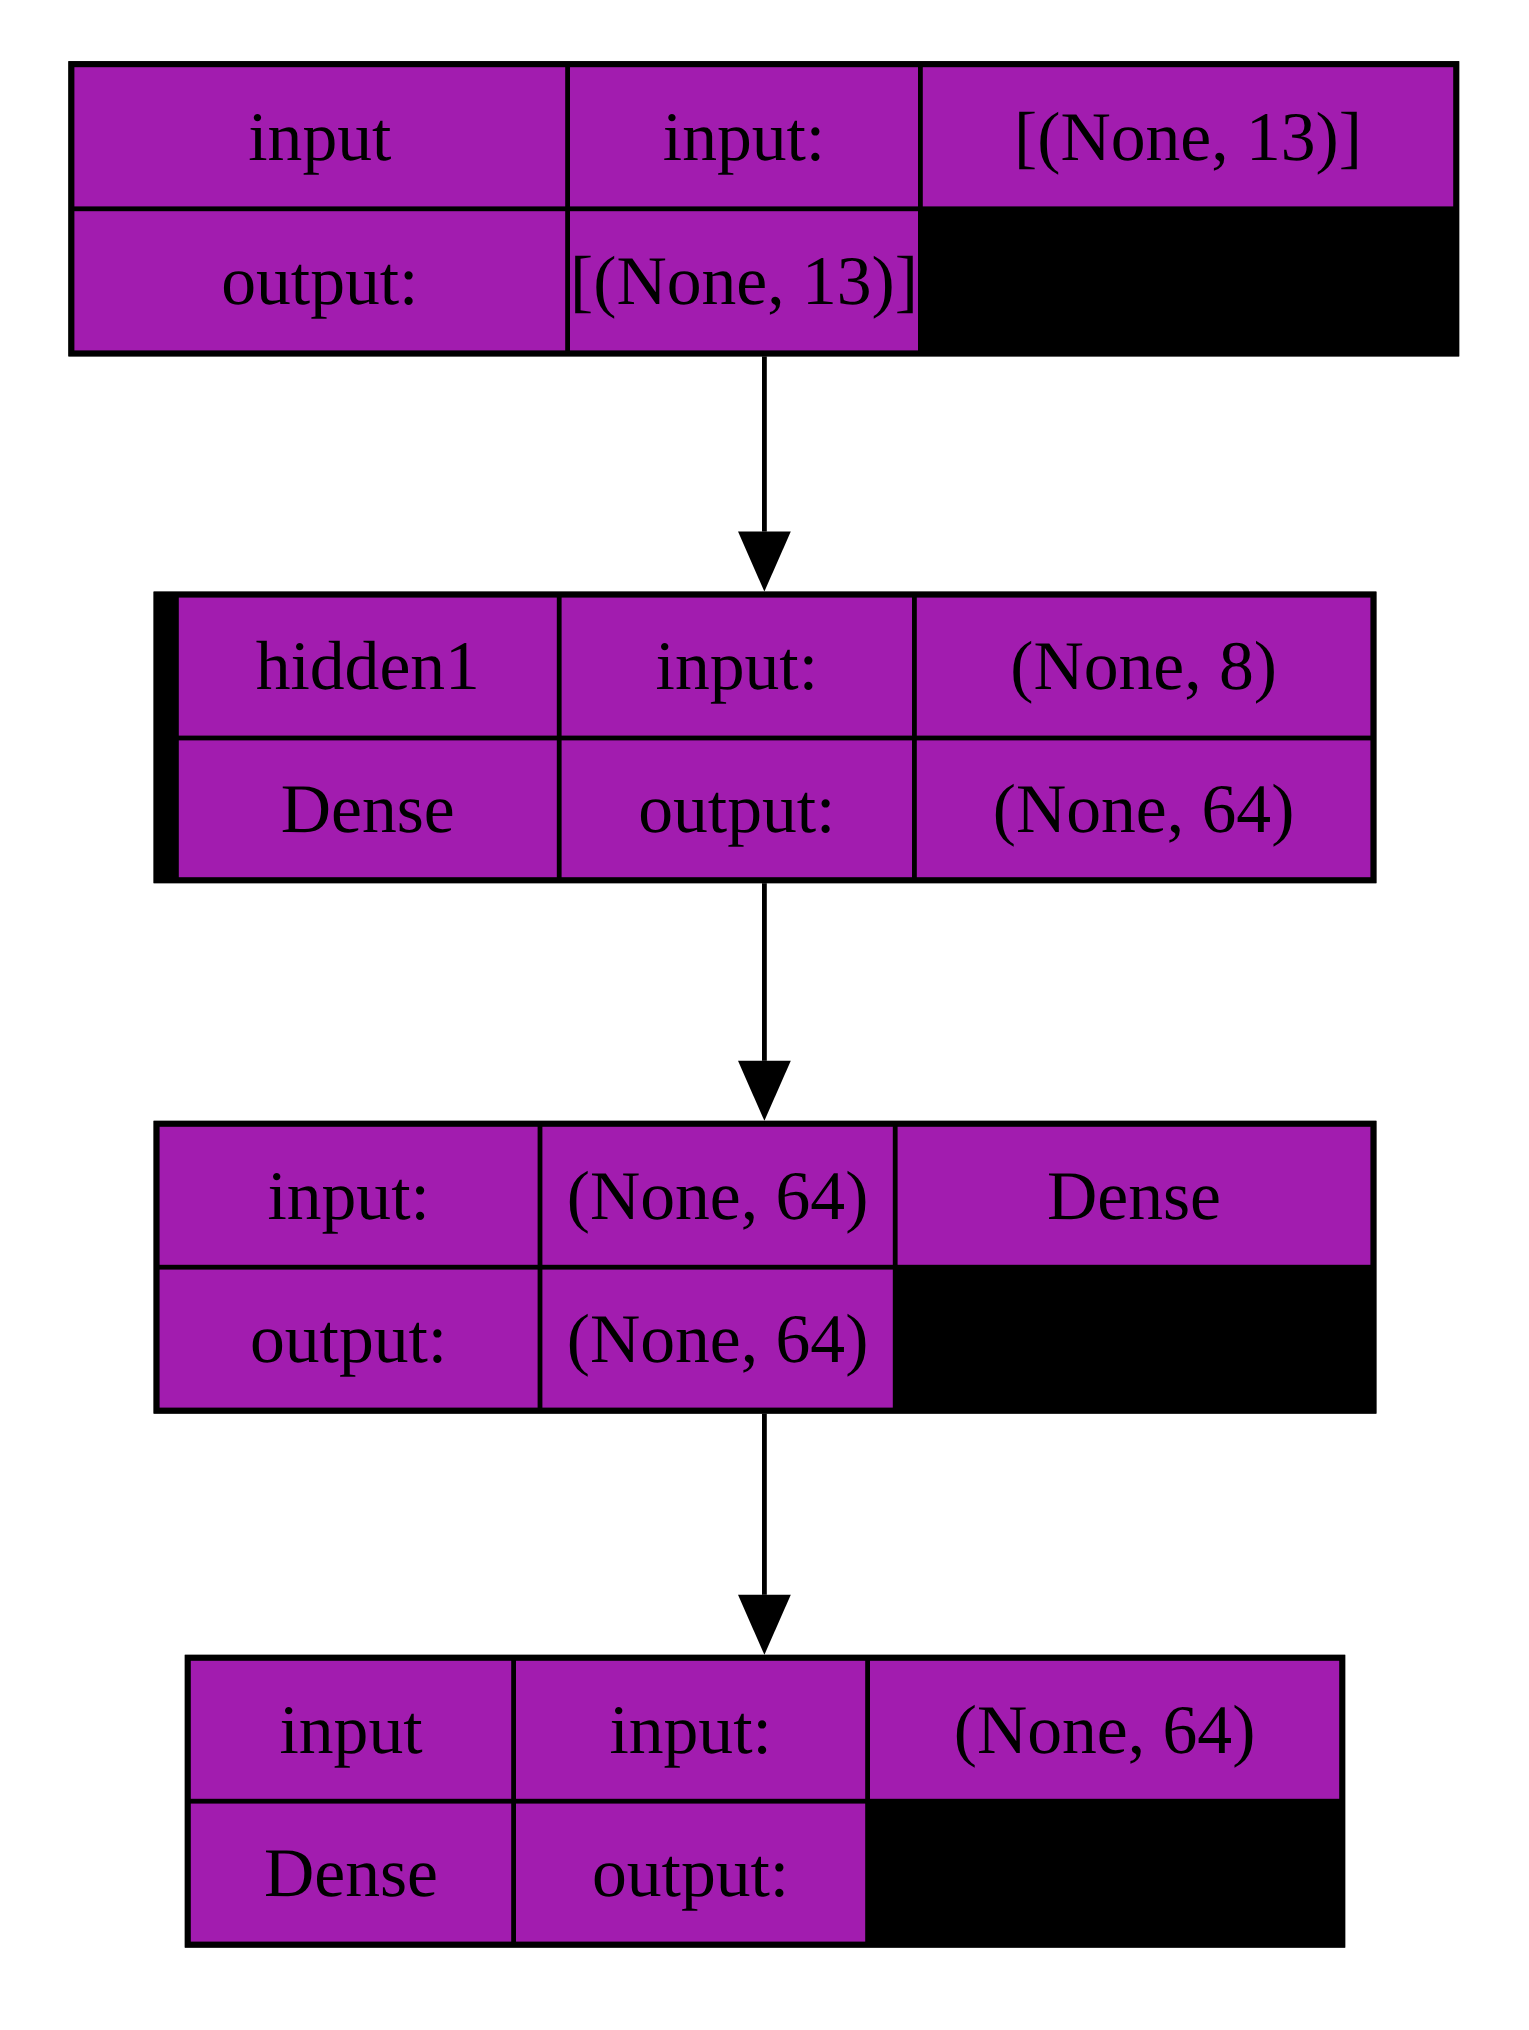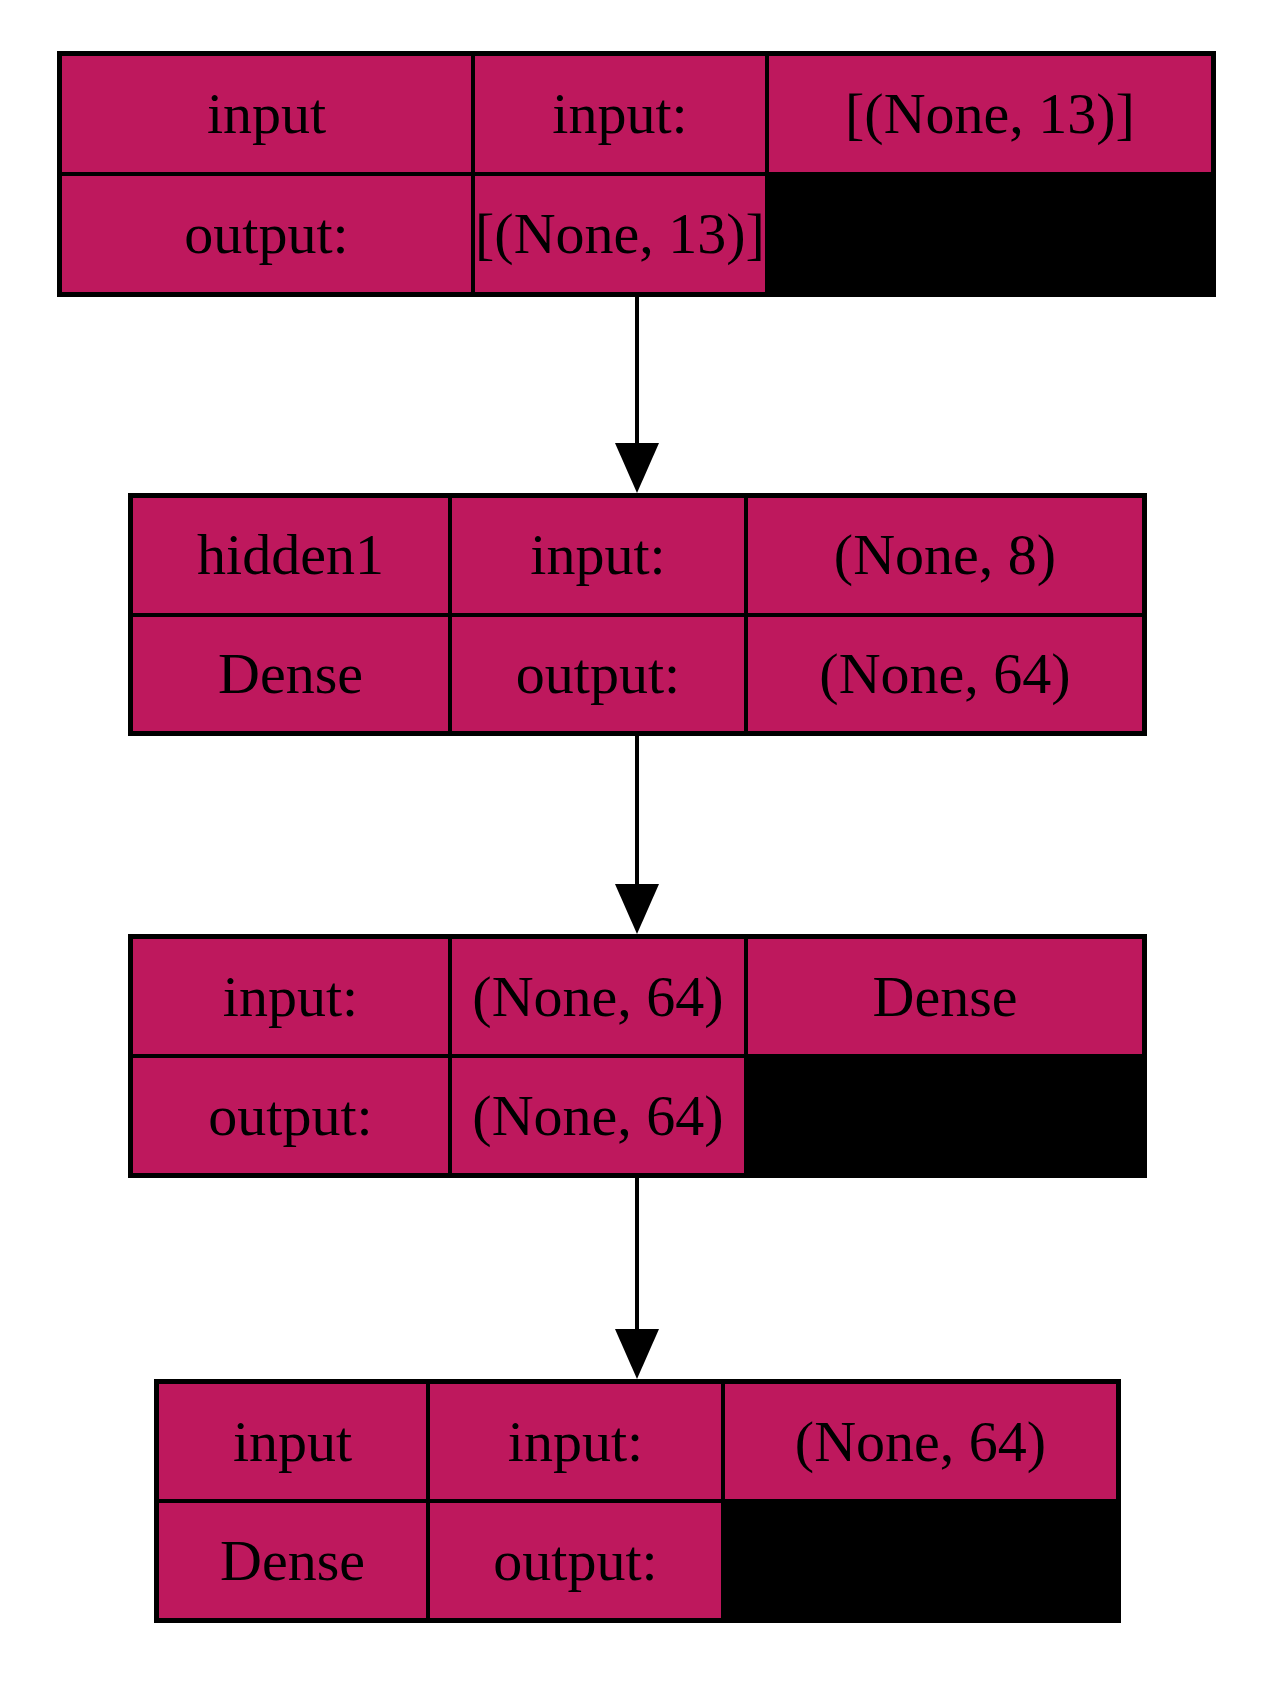--- a/index.html
+++ b/index.html
@@ -21,31 +21,31 @@
   .node {
     position: absolute;
     box-sizing: border-box;
     background: #000000;
     border: 5px solid #000000;
     display: grid;
     grid-template-rows: 1fr 1fr;
     gap: 4px;
   }
   .cell {
-    background: #be185d;
+    background: #a21caf;
     display: flex;
     align-items: center;
     justify-content: center;
     font-size: 58px;
     line-height: 1;
     white-space: nowrap;
   }
 
   .n1 { left: 57px;  top: 51px;   width: 1159px; height: 246px; grid-template-columns: 409px 290px 1fr; }
-  .n2 { left: 128px; top: 493px;  width: 1019px; height: 243px; grid-template-columns: 315px 292px 1fr; }
+  .n2 { left: 128px; top: 493px;  width: 1019px; height: 243px; grid-template-columns: 315px 292px 1fr; padding-left: 16px; }
   .n3 { left: 128px; top: 934px;  width: 1019px; height: 244px; grid-template-columns: 315px 292px 1fr; }
   .n4 { left: 154px; top: 1379px; width: 967px;  height: 244px; grid-template-columns: 267px 291px 1fr; }
 
   
   .edge-line {
     position: absolute;
     left: 635px;
     width: 4px;
     background: #000000;
   }

